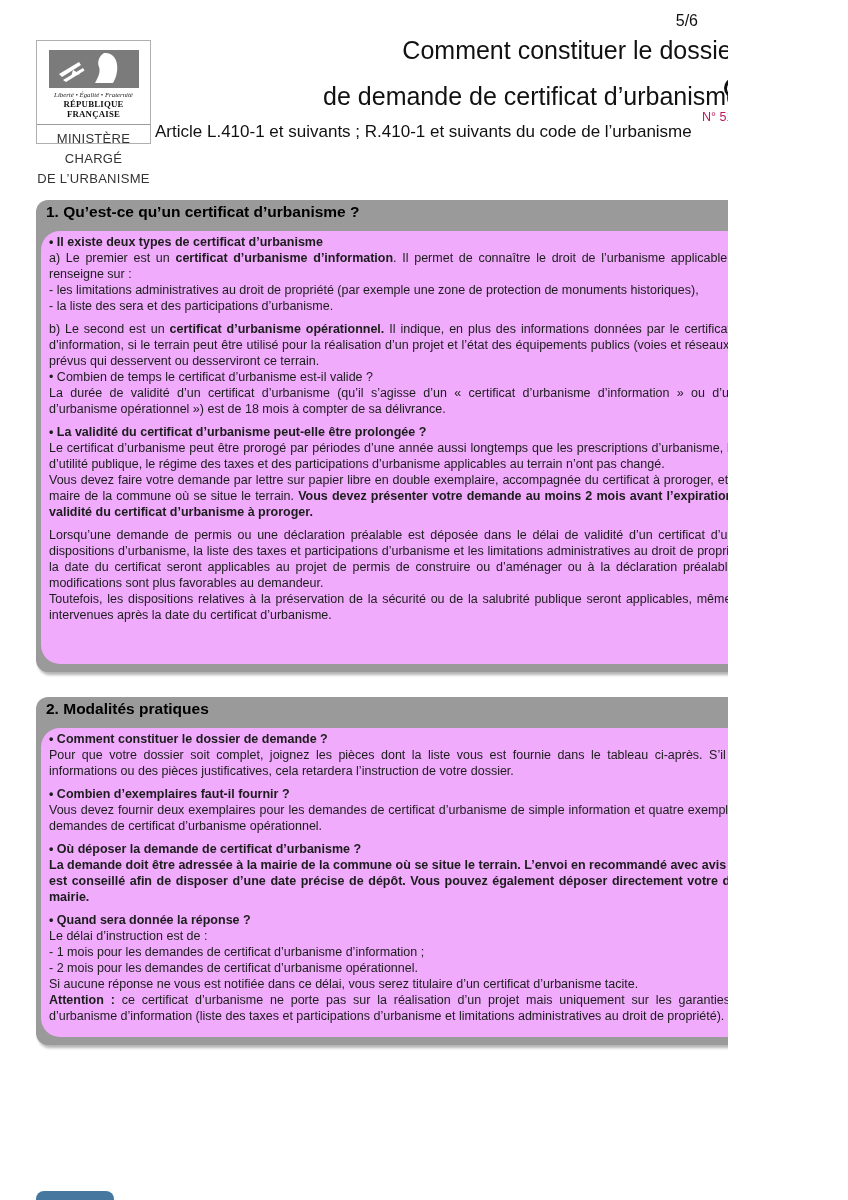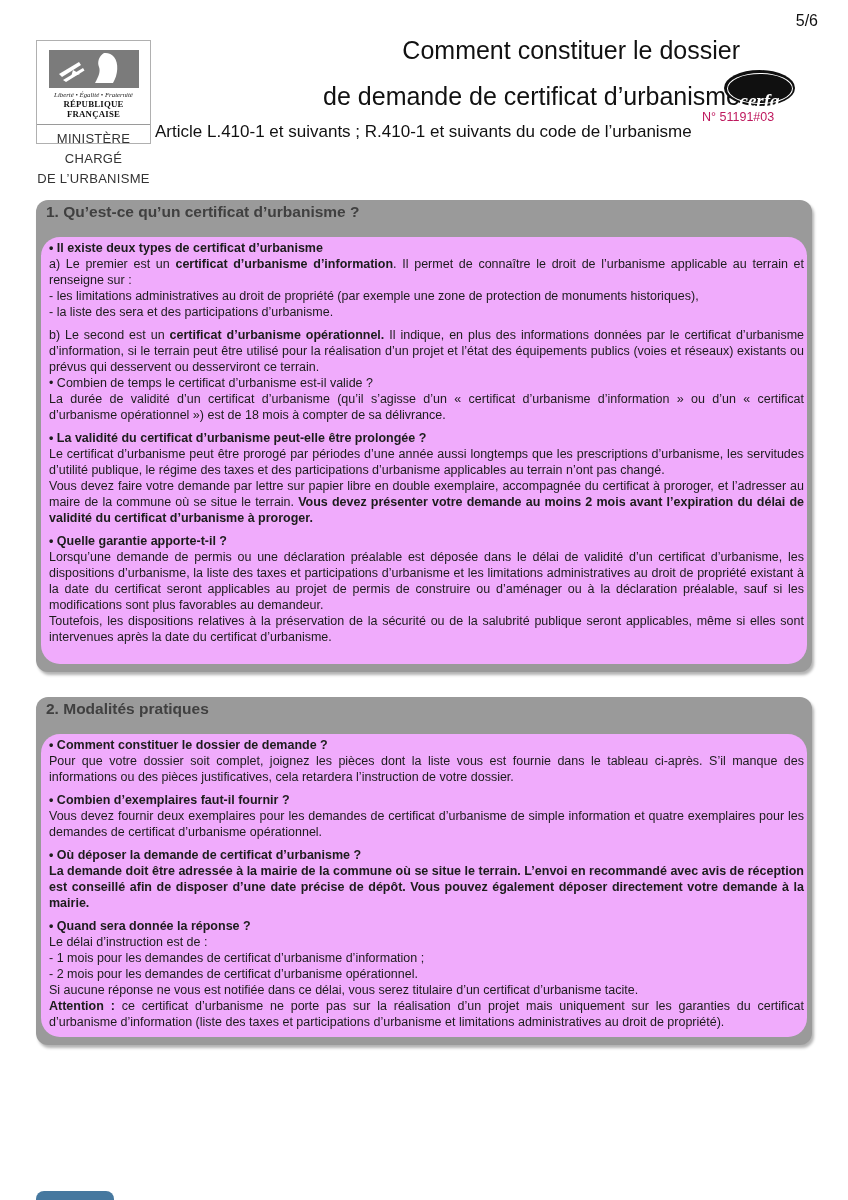--- a/index.html
+++ b/index.html
@@ -1,18 +1,18 @@
 <!DOCTYPE html>
 <html style="--section-gray: #9a9a9a; --cerfa-black: #101010; --logo-gray: #7b7b7b; --next-section-blue: #46789f;"><head>
 <meta charset="utf-8">
 <style>
   * { margin:0; padding:0; box-sizing:border-box; }
   html,body { background:#ffffff; }
   body { font-family:"Liberation Sans", sans-serif; color:#1c1c1c; }
-  .page { position:relative; width:848px; height:1200px; background:#fff; overflow:hidden; }
+  .page { position:relative; width:728px; height:1200px; background:#fff; overflow:hidden; }
 
   .page-number { position:absolute; top:12px; right:30px; font-size:16px; color:#111; }
 
   
   .logo-box { position:absolute; left:36px; top:40px; width:115px; height:104px;
               border:1.5px solid #b0b0b0; background:#fff; text-align:center; padding-top:9px; }
   .logo-emblem { width:90px; height:38px; display:block; margin:0 auto; }
   .logo-motto { font-family:"Liberation Serif", serif; font-style:italic; font-size:6.8px; color:#222; margin-top:3px; }
   .logo-republic { font-family:"Liberation Serif", serif; font-weight:bold; font-size:8.8px; letter-spacing:.2px; color:#111; margin-top:1px; }
   .logo-divider { border-top:1px solid #9a9a9a; margin-top:5px; }
@@ -33,21 +33,21 @@
 
   .subtitle { position:absolute; left:155px; top:122px; width:660px; font-size:17px; color:#111; }
 
   
   .section { position:absolute; left:36px; width:776px;
              background:var(--section-gray,#9a9a9a); border-radius:12px;
              box-shadow:2px 3px 3px rgba(0,0,0,.3);
              display:flex; flex-direction:column; }
   .section-1 { top:200px; height:472px; }
   .section-2 { top:697px; height:348px; }
-  .section-title { font-weight:bold; font-size:15.5px; color:#404040; padding:3px 12px 16px 10px; }
+  .section-title { font-weight:bold; font-size:15.5px; color:#000000; padding:3px 12px 10px 10px; }
   .section-body { background:#f0abfc; border-radius:19px; margin:0 5px 8px 5px; flex:1;
                   padding:3px 3px 2px 8px; overflow:hidden; }
   .para { font-size:12.5px; line-height:16px; text-align:justify; color:#1c1c1c; }
   .spacer { height:7px; }
   .b { font-weight:bold; }
 
   
   .next-section-stub { position:absolute; left:36px; top:1191px; width:78px; height:9px;
                        background:var(--next-section-blue,#46789f); border-radius:8px 8px 0 0; }
 </style>
@@ -97,21 +97,20 @@
         <div class="para"><span>-  la liste des sera et des participations d’urbanisme.</span></div>
         <div class="spacer"></div>
         <div class="para"><span>b) Le second est un </span><span class="b">certificat d’urbanisme opérationnel.</span><span> Il indique, en plus des informations données par le certificat d’urbanisme d’information, si le terrain peut être utilisé pour la réalisation d’un projet et l’état des équipements publics (voies et réseaux) existants ou prévus qui desservent ou desserviront ce terrain.</span></div>
         <div class="para"><span>• Combien de temps le certificat d’urbanisme est-il valide ?</span></div>
         <div class="para"><span>La durée de validité d’un certificat d’urbanisme (qu’il s’agisse d’un « certificat d’urbanisme d’information » ou d’un « certificat d’urbanisme opérationnel ») est de 18 mois à compter de sa délivrance.</span></div>
         <div class="spacer"></div>
         <div class="para"><span class="b">• La validité du certificat d’urbanisme peut-elle être prolongée ?</span></div>
         <div class="para"><span>Le certificat d’urbanisme peut être prorogé par périodes d’une année aussi longtemps que les prescriptions d’urbanisme, les servitudes d’utilité publique, le régime des taxes et des participations d’urbanisme applicables au terrain n’ont pas changé.</span></div>
         <div class="para"><span>Vous devez faire votre demande par lettre sur papier libre en double exemplaire, accompagnée du certificat à proroger, et l’adresser au maire de la commune où se situe le terrain. </span><span class="b">Vous devez présenter votre demande au moins 2 mois avant l’expiration du délai de validité du certificat d’urbanisme à proroger.</span></div>
         <div class="spacer"></div>
-        <div class="para"><span class="b">• Quelle garantie apporte-t-il ?</span></div>
         <div class="para"><span>Lorsqu’une demande de permis ou une déclaration préalable est déposée dans le délai de validité d’un certificat d’urbanisme, les dispositions d’urbanisme, la liste des taxes et participations d’urbanisme et les limitations administratives au droit de propriété existant à la date du certificat seront applicables au projet de permis de construire ou d’aménager ou à la déclaration préalable, sauf si les modifications sont plus favorables au demandeur.</span></div>
         <div class="para"><span>Toutefois, les dispositions relatives à la préservation de la sécurité ou de la salubrité publique seront applicables, même si elles sont intervenues après la date du certificat d’urbanisme.</span></div>
       </div>
   </div>
 
   <div class="section section-2">
     <div class="section-title">2. Modalités pratiques</div>
     <div class="section-body">
         <div class="para"><span class="b">• Comment constituer le dossier de demande ?</span></div>
         <div class="para"><span>Pour que votre dossier soit complet, joignez les pièces dont la liste vous est fournie dans le tableau ci-après. S’il manque des informations ou des pièces justificatives, cela retardera l’instruction de votre dossier.</span></div>

